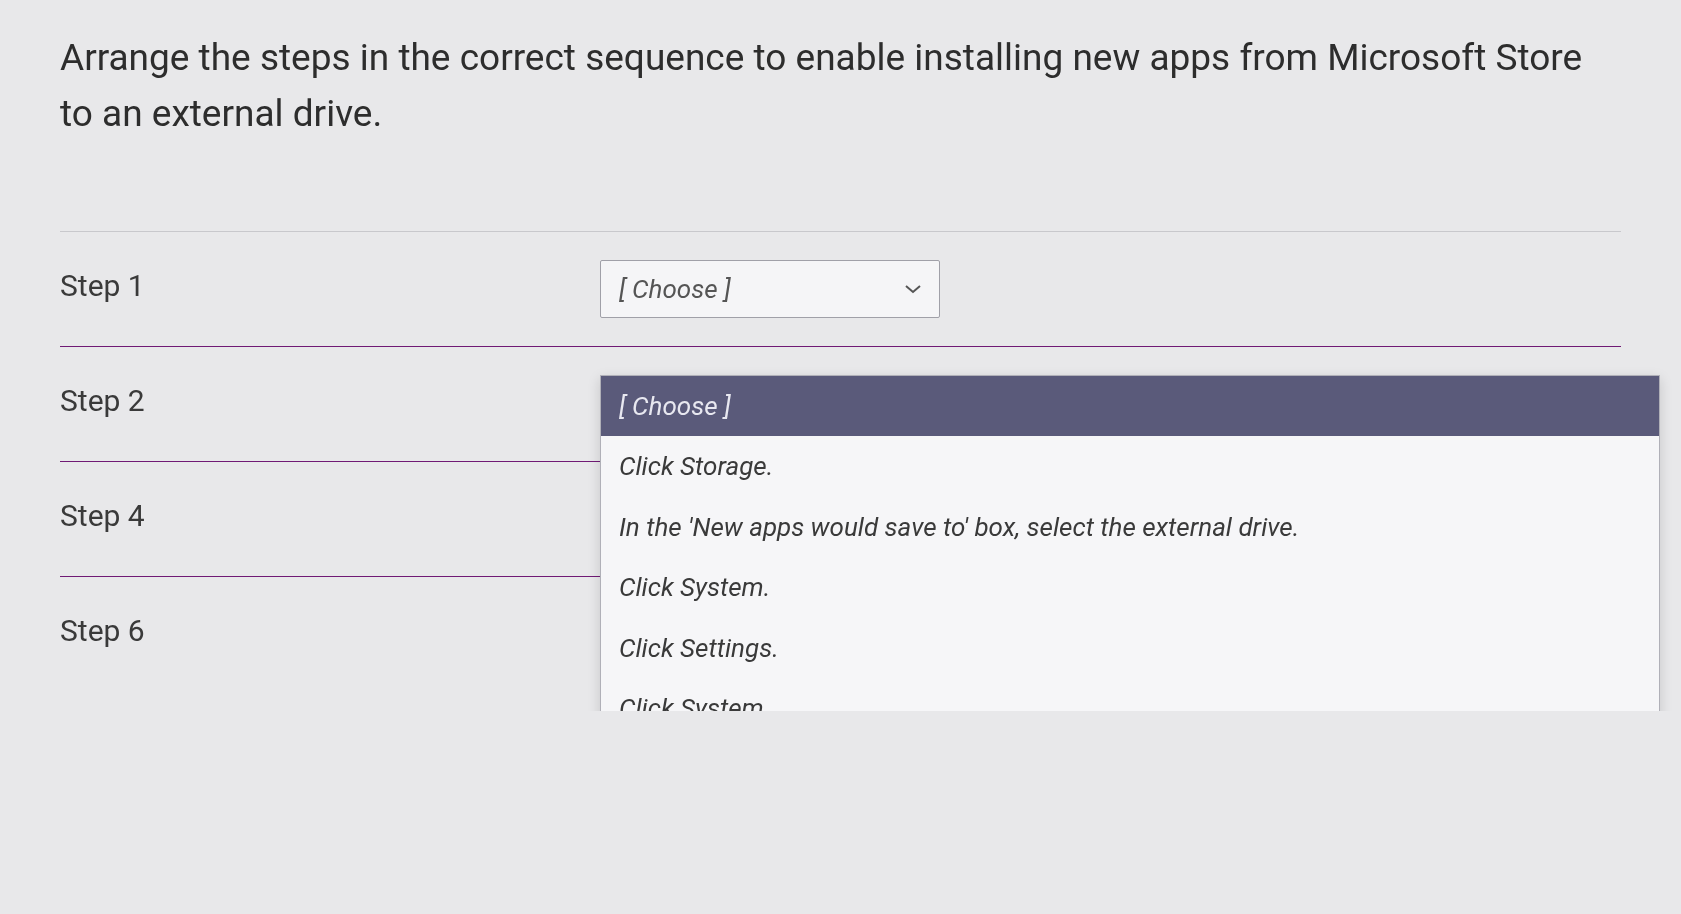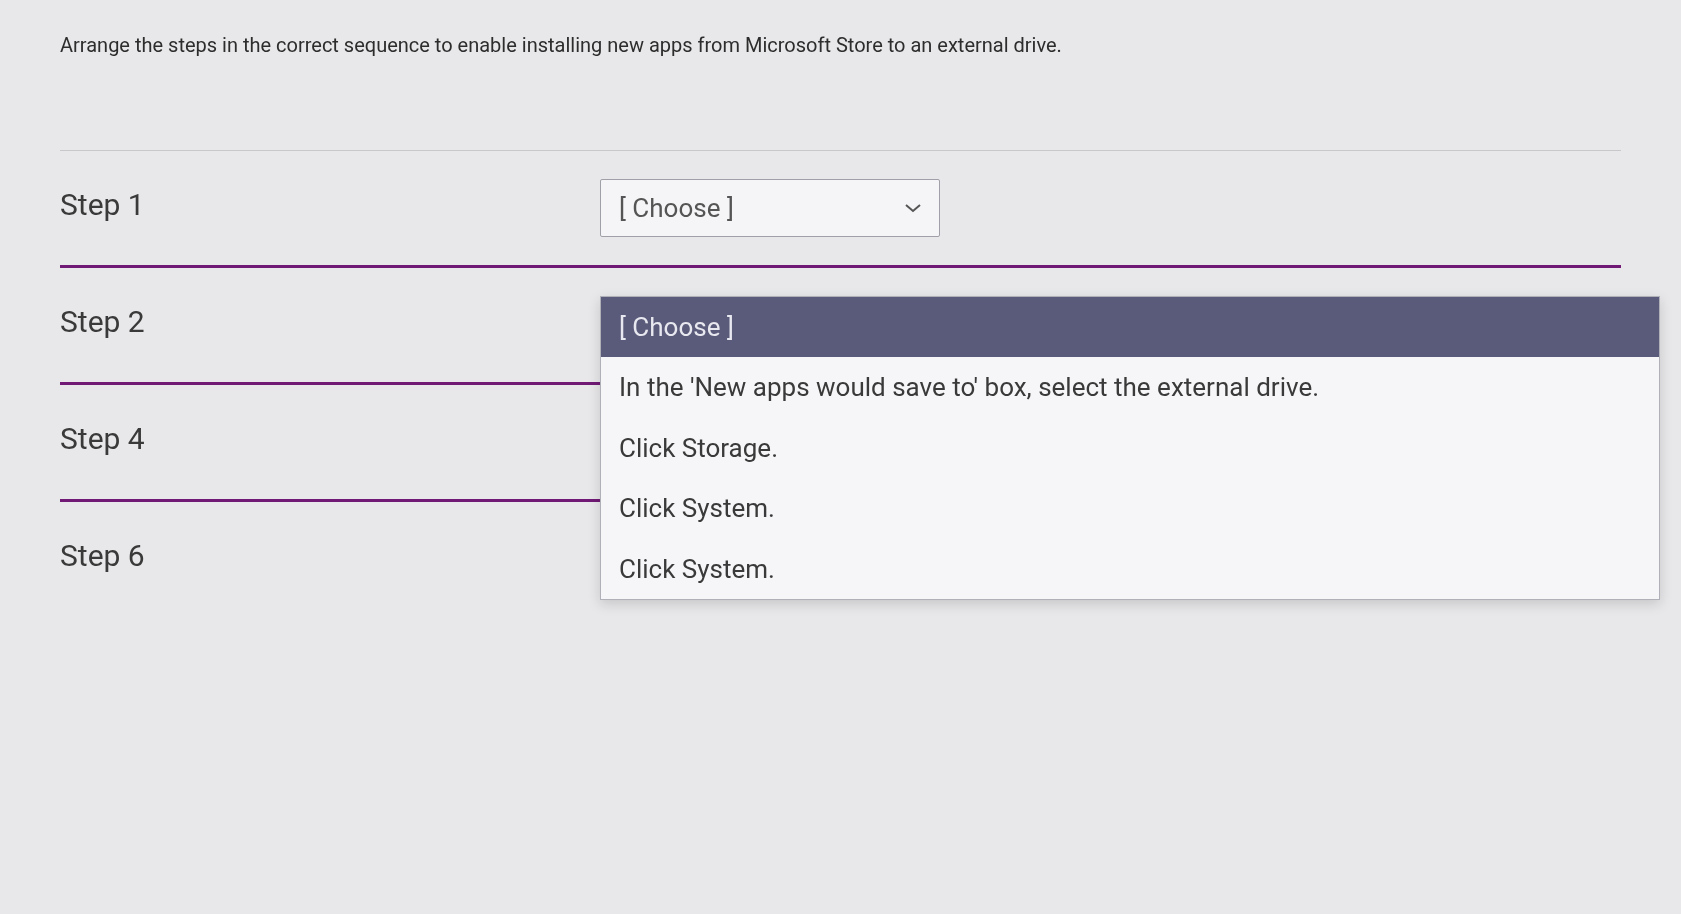--- a/index.html
+++ b/index.html
@@ -7,48 +7,49 @@
       padding: 0;
       box-sizing: border-box;
     }
     body {
       font-family: -apple-system, BlinkMacSystemFont, 'Segoe UI', Roboto, 'Helvetica Neue', Arial, sans-serif;
       background: #e8e8ea;
       color: #3a3a3a;
       padding: 30px 60px;
     }
     .question-text {
-      font-size: 20px;
+      font-size: 37px;
       line-height: 1.5;
       color: #2d2d2d;
       margin-bottom: 60px;
       padding-bottom: 30px;
     }
     .steps-container {
       border-top: 1px solid #c8c8cc;
     }
     .step-row {
       display: flex;
       align-items: flex-start;
       padding: 28px 0;
-      border-bottom: 3px solid #701a75;
+      border-bottom: 1px solid #701a75;
       position: relative;
     }
     .step-row:last-child {
       border-bottom: none;
     }
     .step-label {
       flex: 0 0 540px;
       font-size: 30px;
       color: #3a3a3a;
       padding-top: 8px;
     }
     .step-control {
       flex: 1;
       position: relative;
+      font-style: italic;
     }
     .dropdown-select {
       width: 340px;
       height: 58px;
       border: 1px solid #a0a0a8;
       background: #f5f5f7;
       padding: 0 18px;
       font-size: 26px;
       color: #555;
       display: flex;
@@ -108,23 +109,24 @@
           </svg>
       </div>
     </div>
   </div>
 
   <div class="step-row">
     <div class="step-label">Step 2</div>
     <div class="step-control">
       <div class="dropdown-menu">
         <div class="dropdown-option selected">[ Choose ]</div>
+        <div class="dropdown-option">Click Storage.</div>
         <div class="dropdown-option">In the 'New apps would save to' box, select the external drive.</div>
-        <div class="dropdown-option">Click Storage.</div>
         <div class="dropdown-option">Click System.</div>
+        <div class="dropdown-option">Click Settings.</div>
         <div class="dropdown-option">Click System.</div>
       </div>
 
       <div style="height:58px;"></div>
     </div>
   </div>
 
   <div class="step-row">
     <div class="step-label">Step 4</div>
     <div class="step-control">

